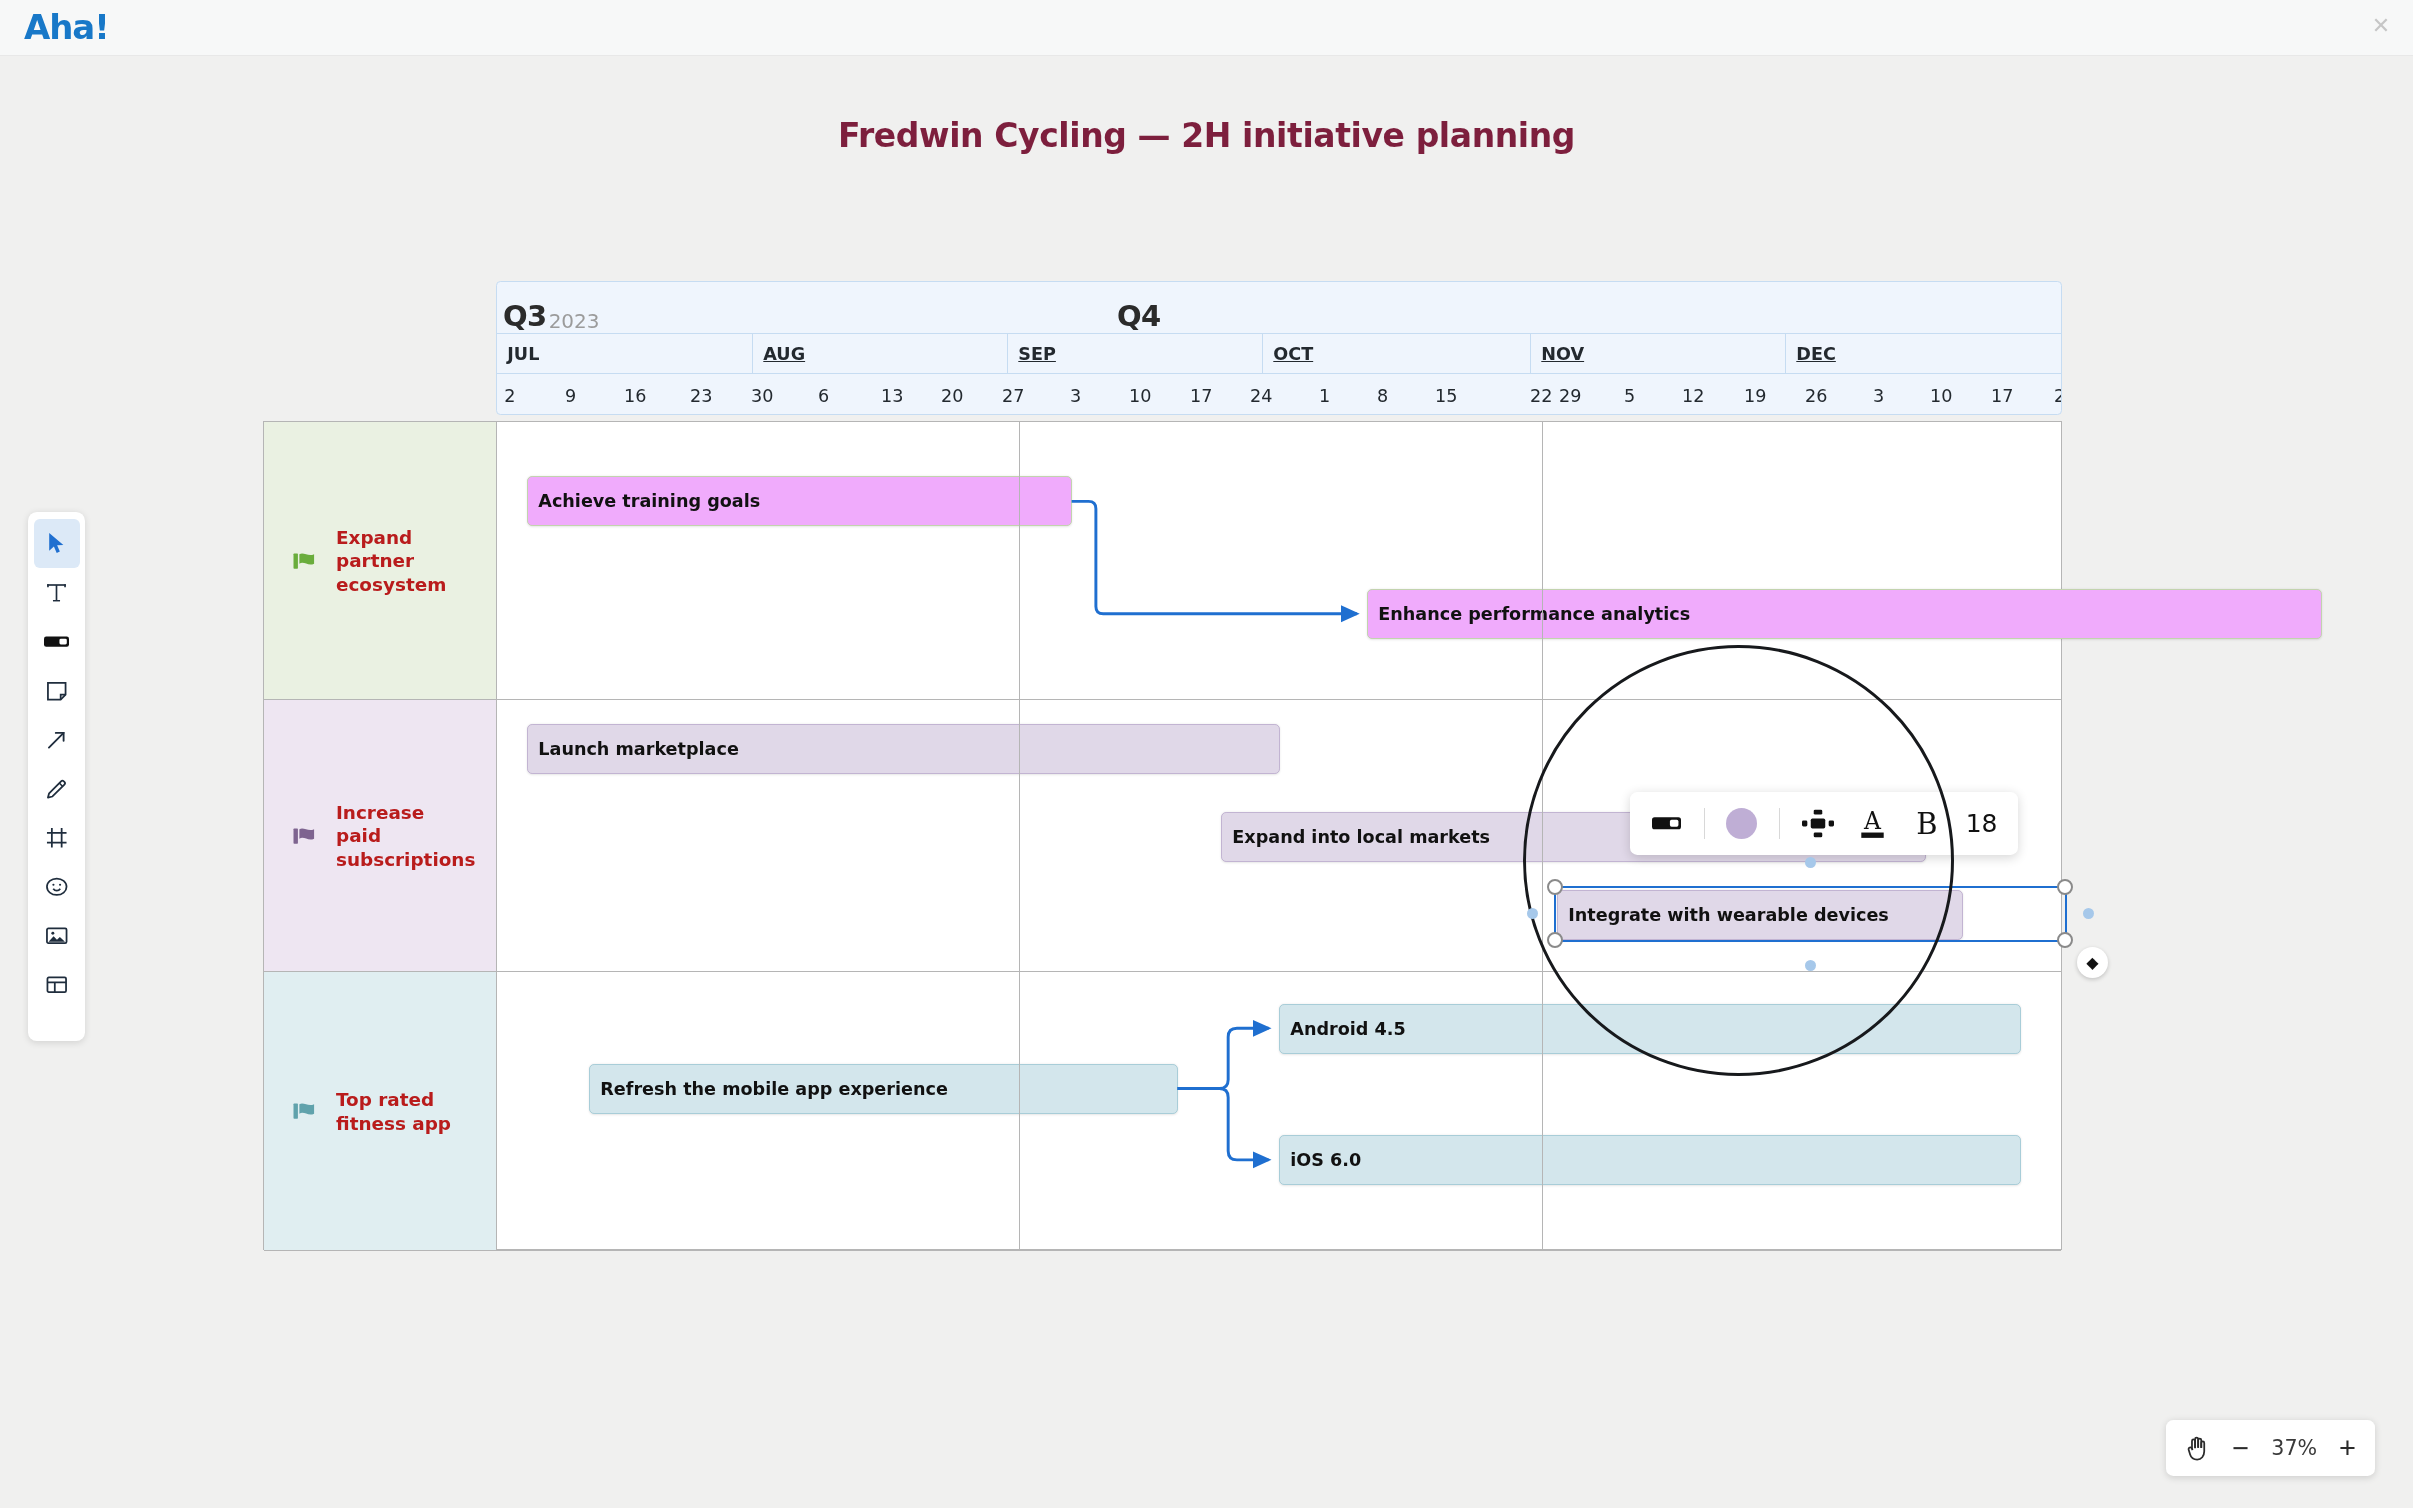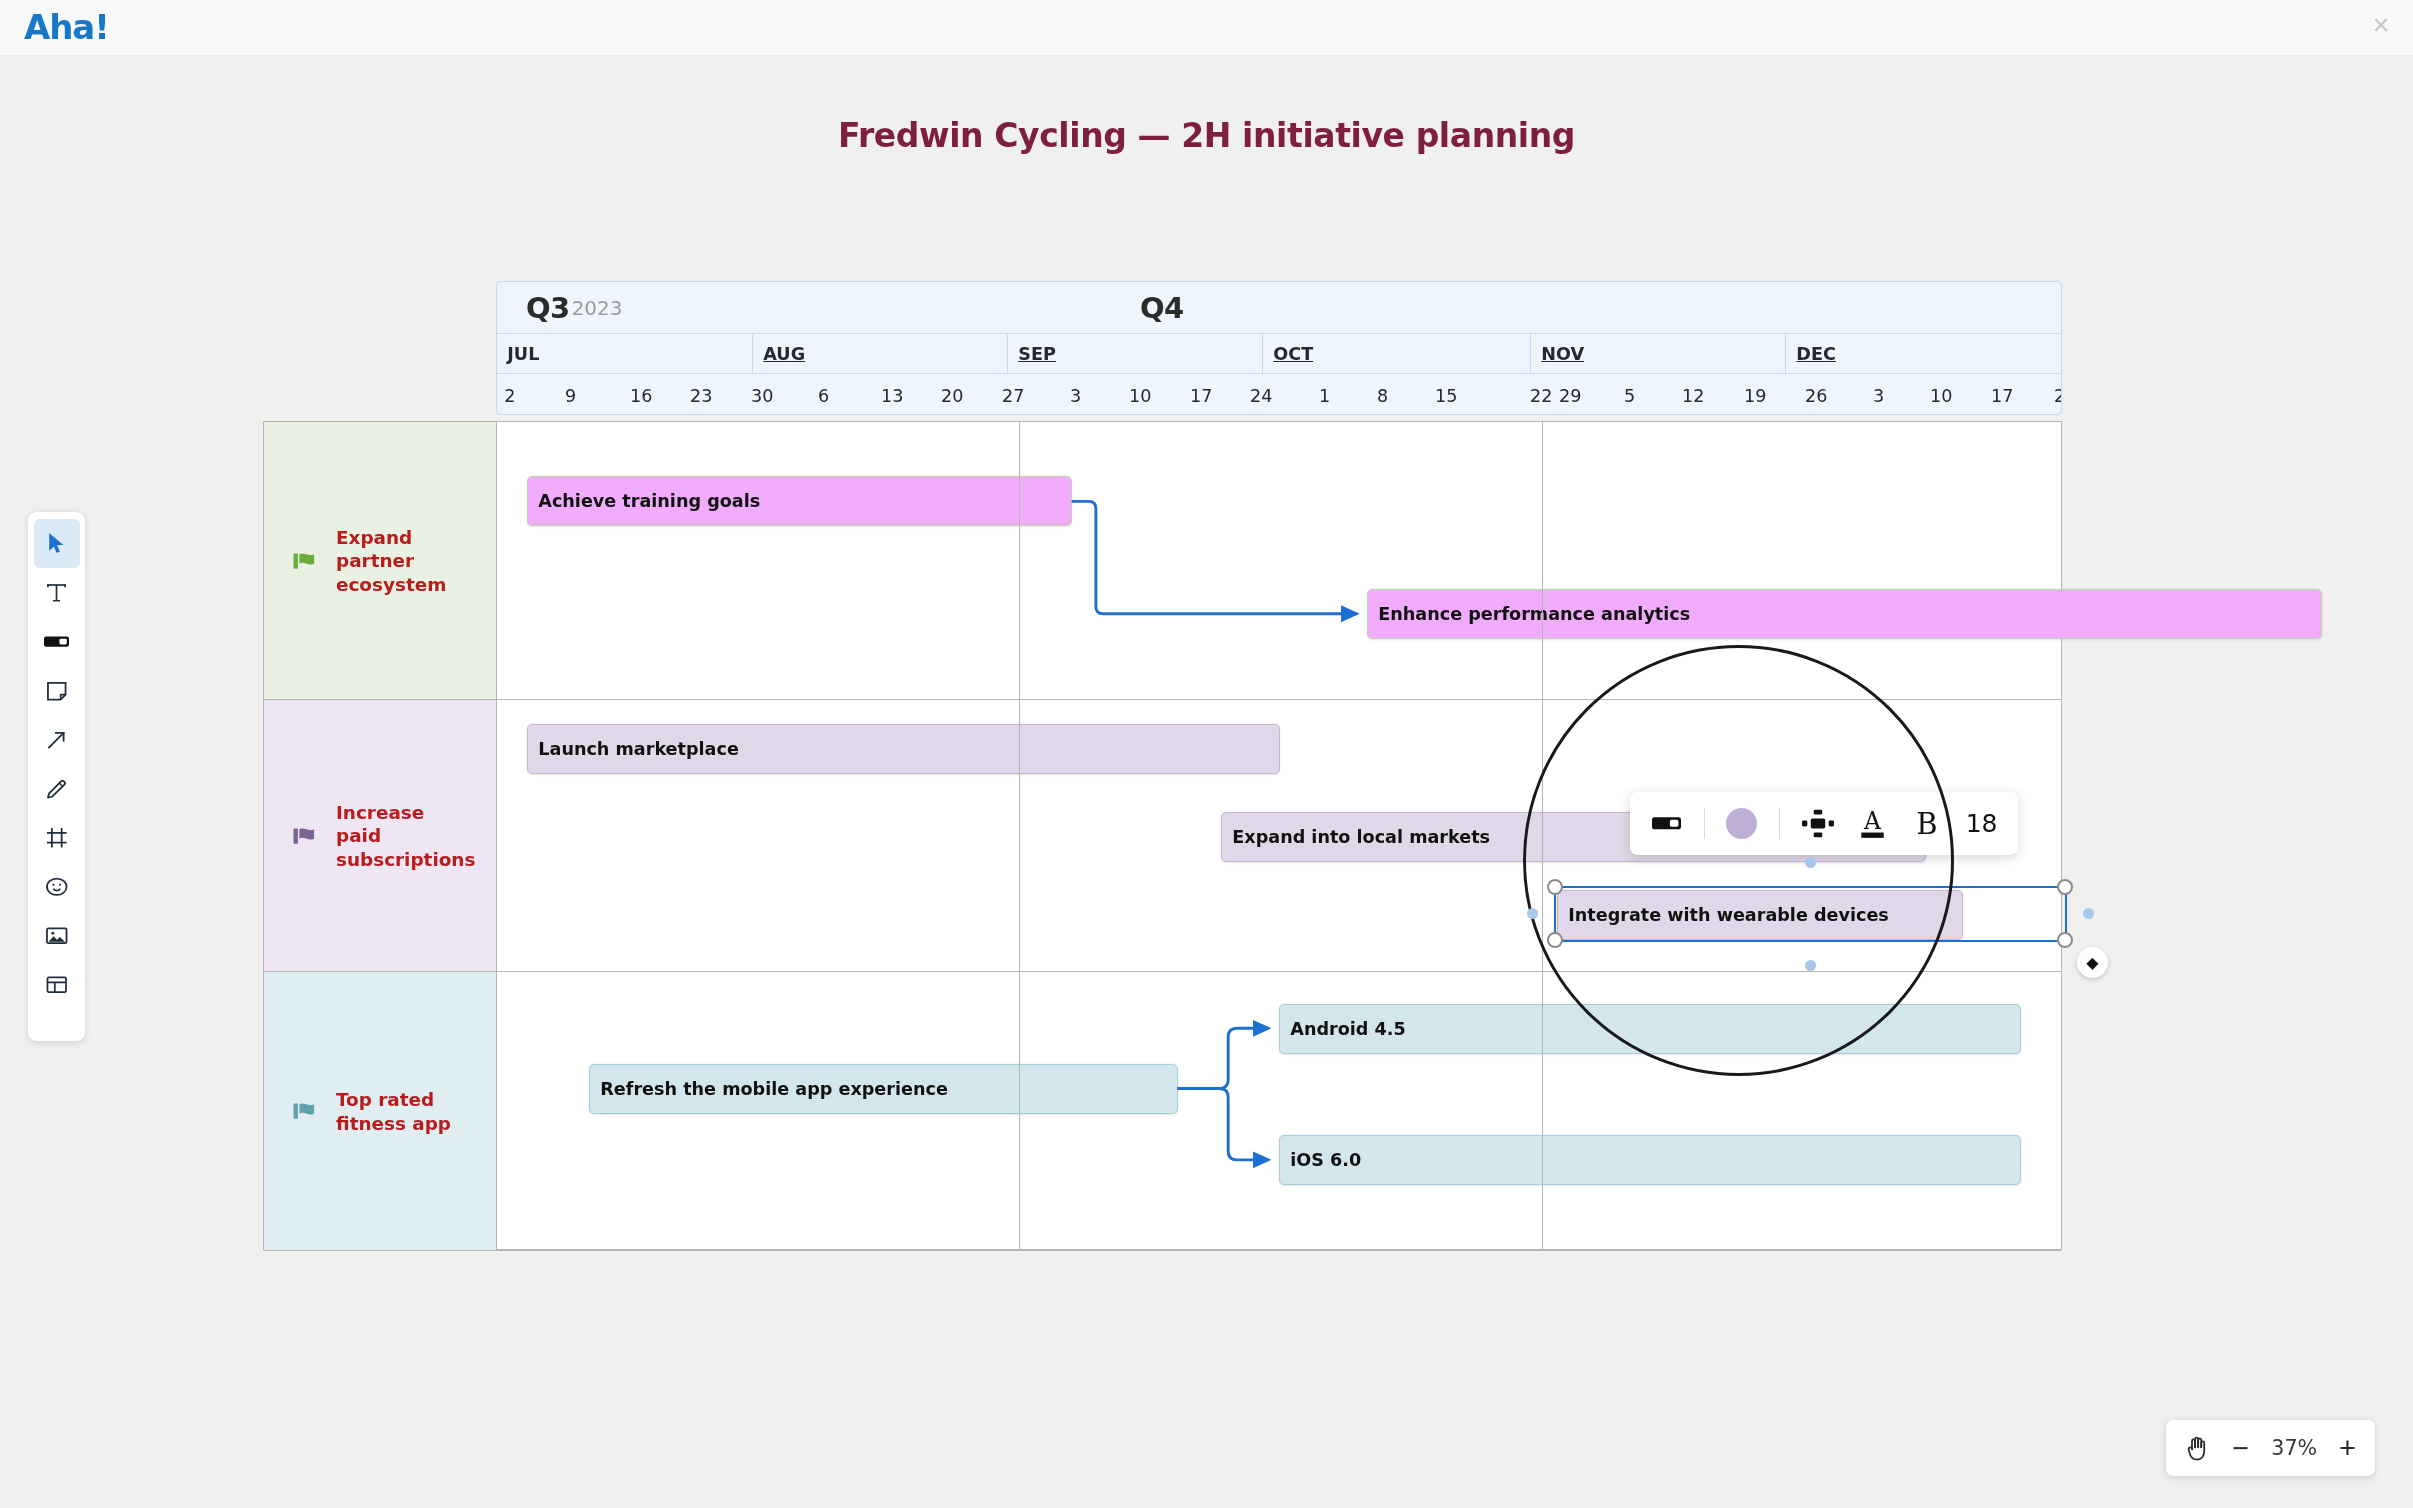--- a/index.html
+++ b/index.html
@@ -62,22 +62,22 @@
     position: absolute; left: 496px; top: 281px;
     width: 1566px; height: 134px;
     background: #eff5fd;
     border: 0.7px solid #c6dcf2;
     border-radius: 4.4px;
     overflow: hidden;
   }
   .tl-qrow { position: absolute; left: 0; top: 0; width: 100%; height: 51px; }
   .tl-quarter {
     position: absolute; top: 0; height: 51px;
-    display: flex; align-items: center;
-    padding-left: 29px;
+    display: flex; align-items: flex-end;
+    padding-left: 6px;
     font-family: "DejaVu Sans", sans-serif;
   }
   .tl-quarter .q { font-size: 29px; font-weight: 700; color: #2b2b2b; letter-spacing: -0.7px; }
   .tl-quarter .yr { font-size: 20px; font-weight: 400; color: #9b9b9b; margin-left: 2.2px; }
   .tl-mrow { position: absolute; left: 0; top: 51px; width: 100%; height: 41px;
              border-top: 0.7px solid #c6dcf2; border-bottom: 0.7px solid #c6dcf2; }
   .tl-month {
     position: absolute; top: 0; height: 40px;
     display: flex; align-items: center; padding-left: 10.3px;
     font-size: 17.6px; font-weight: 700; color: #23292f;
@@ -288,21 +288,21 @@
       <div class="tl-month" style="left: 0px; width: 255px;">JUL</div>
       <div class="tl-month sep" style="left: 255px; width: 255px;">AUG</div>
       <div class="tl-month sep" style="left: 510px; width: 255px;">SEP</div>
       <div class="tl-month sep" style="left: 765px; width: 268px;">OCT</div>
       <div class="tl-month sep" style="left: 1033px; width: 255px;">NOV</div>
       <div class="tl-month sep" style="left: 1288px; width: 278px;">DEC</div>
     </div>
   <div class="tl-drow">
       <div class="tl-day" style="left: 7.3px;">2</div>
       <div class="tl-day" style="left: 68px;">9</div>
-      <div class="tl-day" style="left: 133px;">16</div>
+      <div class="tl-day" style="left: 127px;">16</div>
       <div class="tl-day" style="left: 193px;">23</div>
       <div class="tl-day" style="left: 254px;">30</div>
       <div class="tl-day" style="left: 321px;">6</div>
       <div class="tl-day" style="left: 384px;">13</div>
       <div class="tl-day" style="left: 444px;">20</div>
       <div class="tl-day" style="left: 505px;">27</div>
       <div class="tl-day" style="left: 573px;">3</div>
       <div class="tl-day" style="left: 632px;">10</div>
       <div class="tl-day" style="left: 693px;">17</div>
       <div class="tl-day" style="left: 753px;">24</div>

